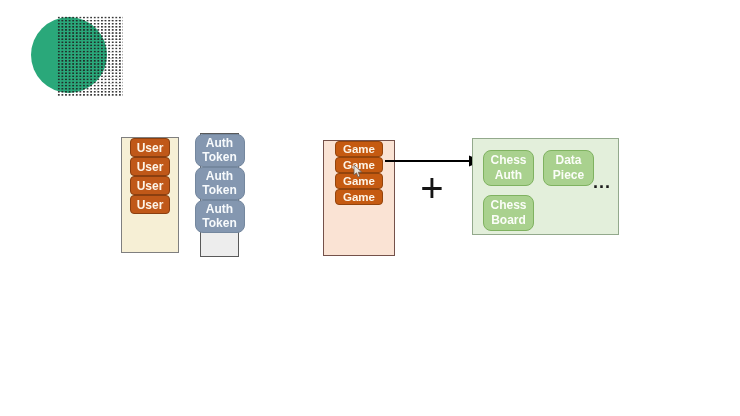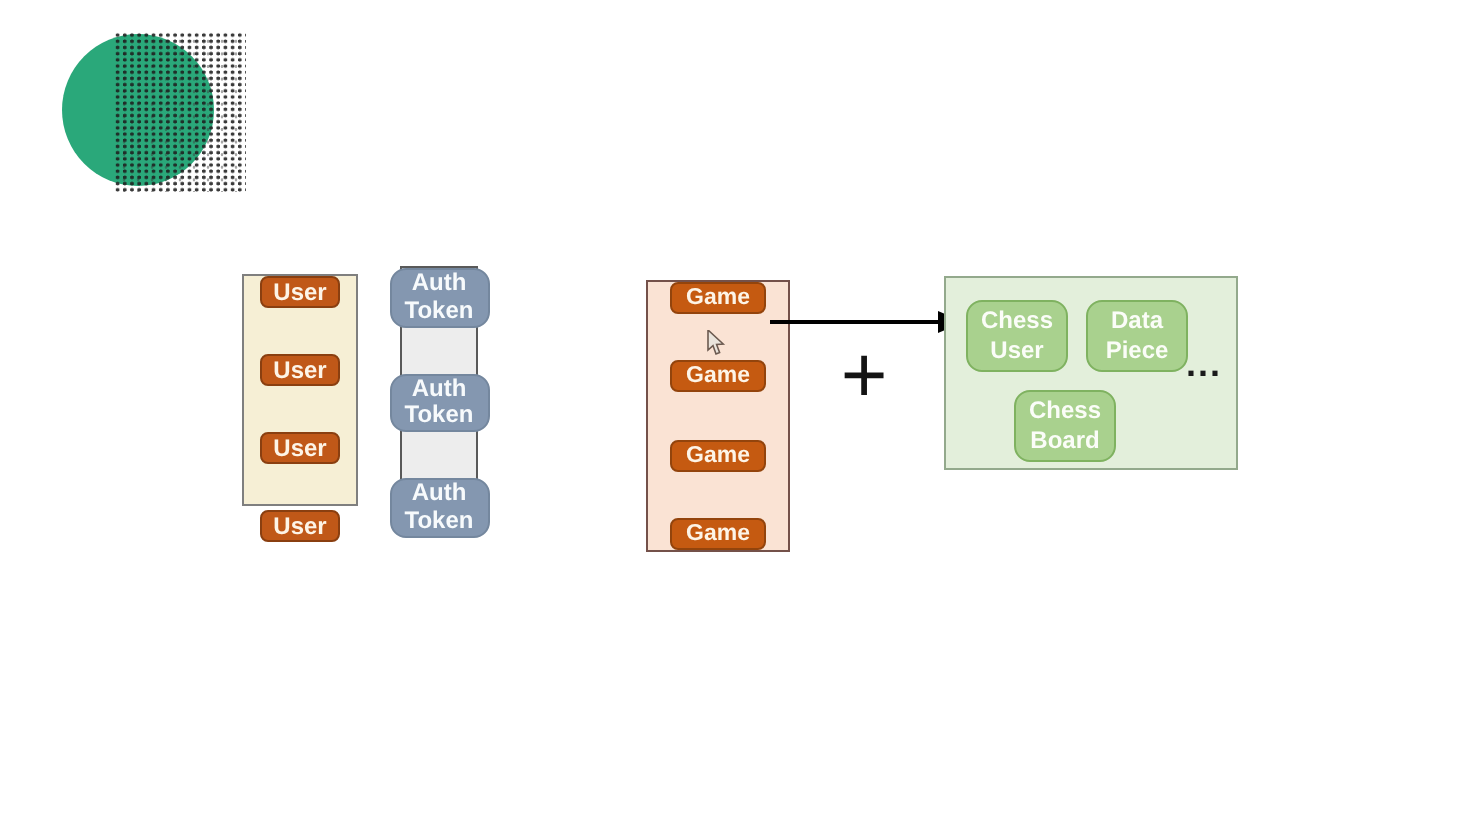--- a/index.html
+++ b/index.html
@@ -21,25 +21,25 @@
     background-position:0 0, 1.5px 1.5px;
   }
   
   .title{
     position:absolute;left:155px;top:43px;font-size:35px;line-height:1;
     color:#1b1b1b;letter-spacing:-0.5px;white-space:nowrap;
   }
   
   .col{
     position:absolute;box-sizing:border-box;display:flex;flex-direction:column;
-    align-items:center;justify-content:space-between;gap:23px;
+    align-items:center;justify-content:flex-start;
   }
   .col-users{left:121px;top:137px;width:58px;height:116px;background:#f6efd5;border:1px solid #7f7f7f;}
   .col-auth {left:200px;top:133px;width:39px;height:124px;background:#ededed;border:1px solid #595959;}
-  .col-games{left:323px;top:140px;width:72px;height:136px;background:#fae3d4;border:1px solid #74514a;}
+  .col-games{left:323px;top:140px;width:72px;height:116px;background:#fae3d4;border:1px solid #74514a;}
 
   .chip{
     box-sizing:border-box;display:flex;align-items:center;justify-content:center;
     text-align:center;color:#fdf4e7;font-weight:600;
   }
   .chip-user{width:40px;height:19px;background:#c05818;border:1px solid #8a3f10;border-radius:4px;font-size:12px;}
   .chip-auth{width:50px;height:33px;background:#8497b0;border:1px solid #74879e;border-radius:8px;
              font-size:12px;line-height:1.15;color:#f7fafc;}
   .chip-game{width:48px;height:16px;background:#c55a11;border:1px solid #93440c;border-radius:4px;font-size:11.5px;}
 
@@ -55,21 +55,21 @@
     position:absolute;left:472px;top:138px;width:147px;height:97px;box-sizing:border-box;
     background:#e3efdb;border:1px solid #93a98c;
   }
   .chess-chip{
     position:absolute;width:51px;height:36px;box-sizing:border-box;border-radius:8px;
     background:#a9d18e;border:1px solid #7fb260;display:flex;align-items:center;justify-content:center;
     text-align:center;color:#fbfdf8;font-weight:600;font-size:12px;line-height:1.25;
   }
   .chess-chip.r0c0{left:10px;top:11px;}
   .chess-chip.r0c1{left:70px;top:11px;}
-  .chess-chip.r1c0{left:10px;top:56px;margin-left:24px;}
+  .chess-chip.r1c0{left:10px;top:56px;}
   .chess-chip.r1c1{left:70px;top:56px;}
   .ellipsis{
     position:absolute;left:120px;top:34px;font-size:18px;font-weight:700;color:#1a1a1a;
     letter-spacing:1px;line-height:1;
   }
 </style>
 </head>
 <body>
 
 <div class="slide">
@@ -103,19 +103,19 @@
   </svg>
 
   <svg class="arrow-svg" viewBox="0 0 100 18">
     <line x1="0" y1="9" x2="85" y2="9" stroke="#000000" stroke-width="2"></line>
     <polygon points="84,3.5 97,9 84,14.5" fill="#000000"></polygon>
   </svg>
 
   <div class="plus">+</div>
 
   <div class="chess-panel">
-    <div class="chess-chip r0c0">Chess User</div>
+    <div class="chess-chip r0c0">Chess Auth</div>
     <div class="chess-chip r0c1">Data Piece</div>
     <div class="chess-chip r1c0">Chess Board</div>
     <div class="ellipsis">...</div>
   </div>
 
 </div>
 
 </body></html>

